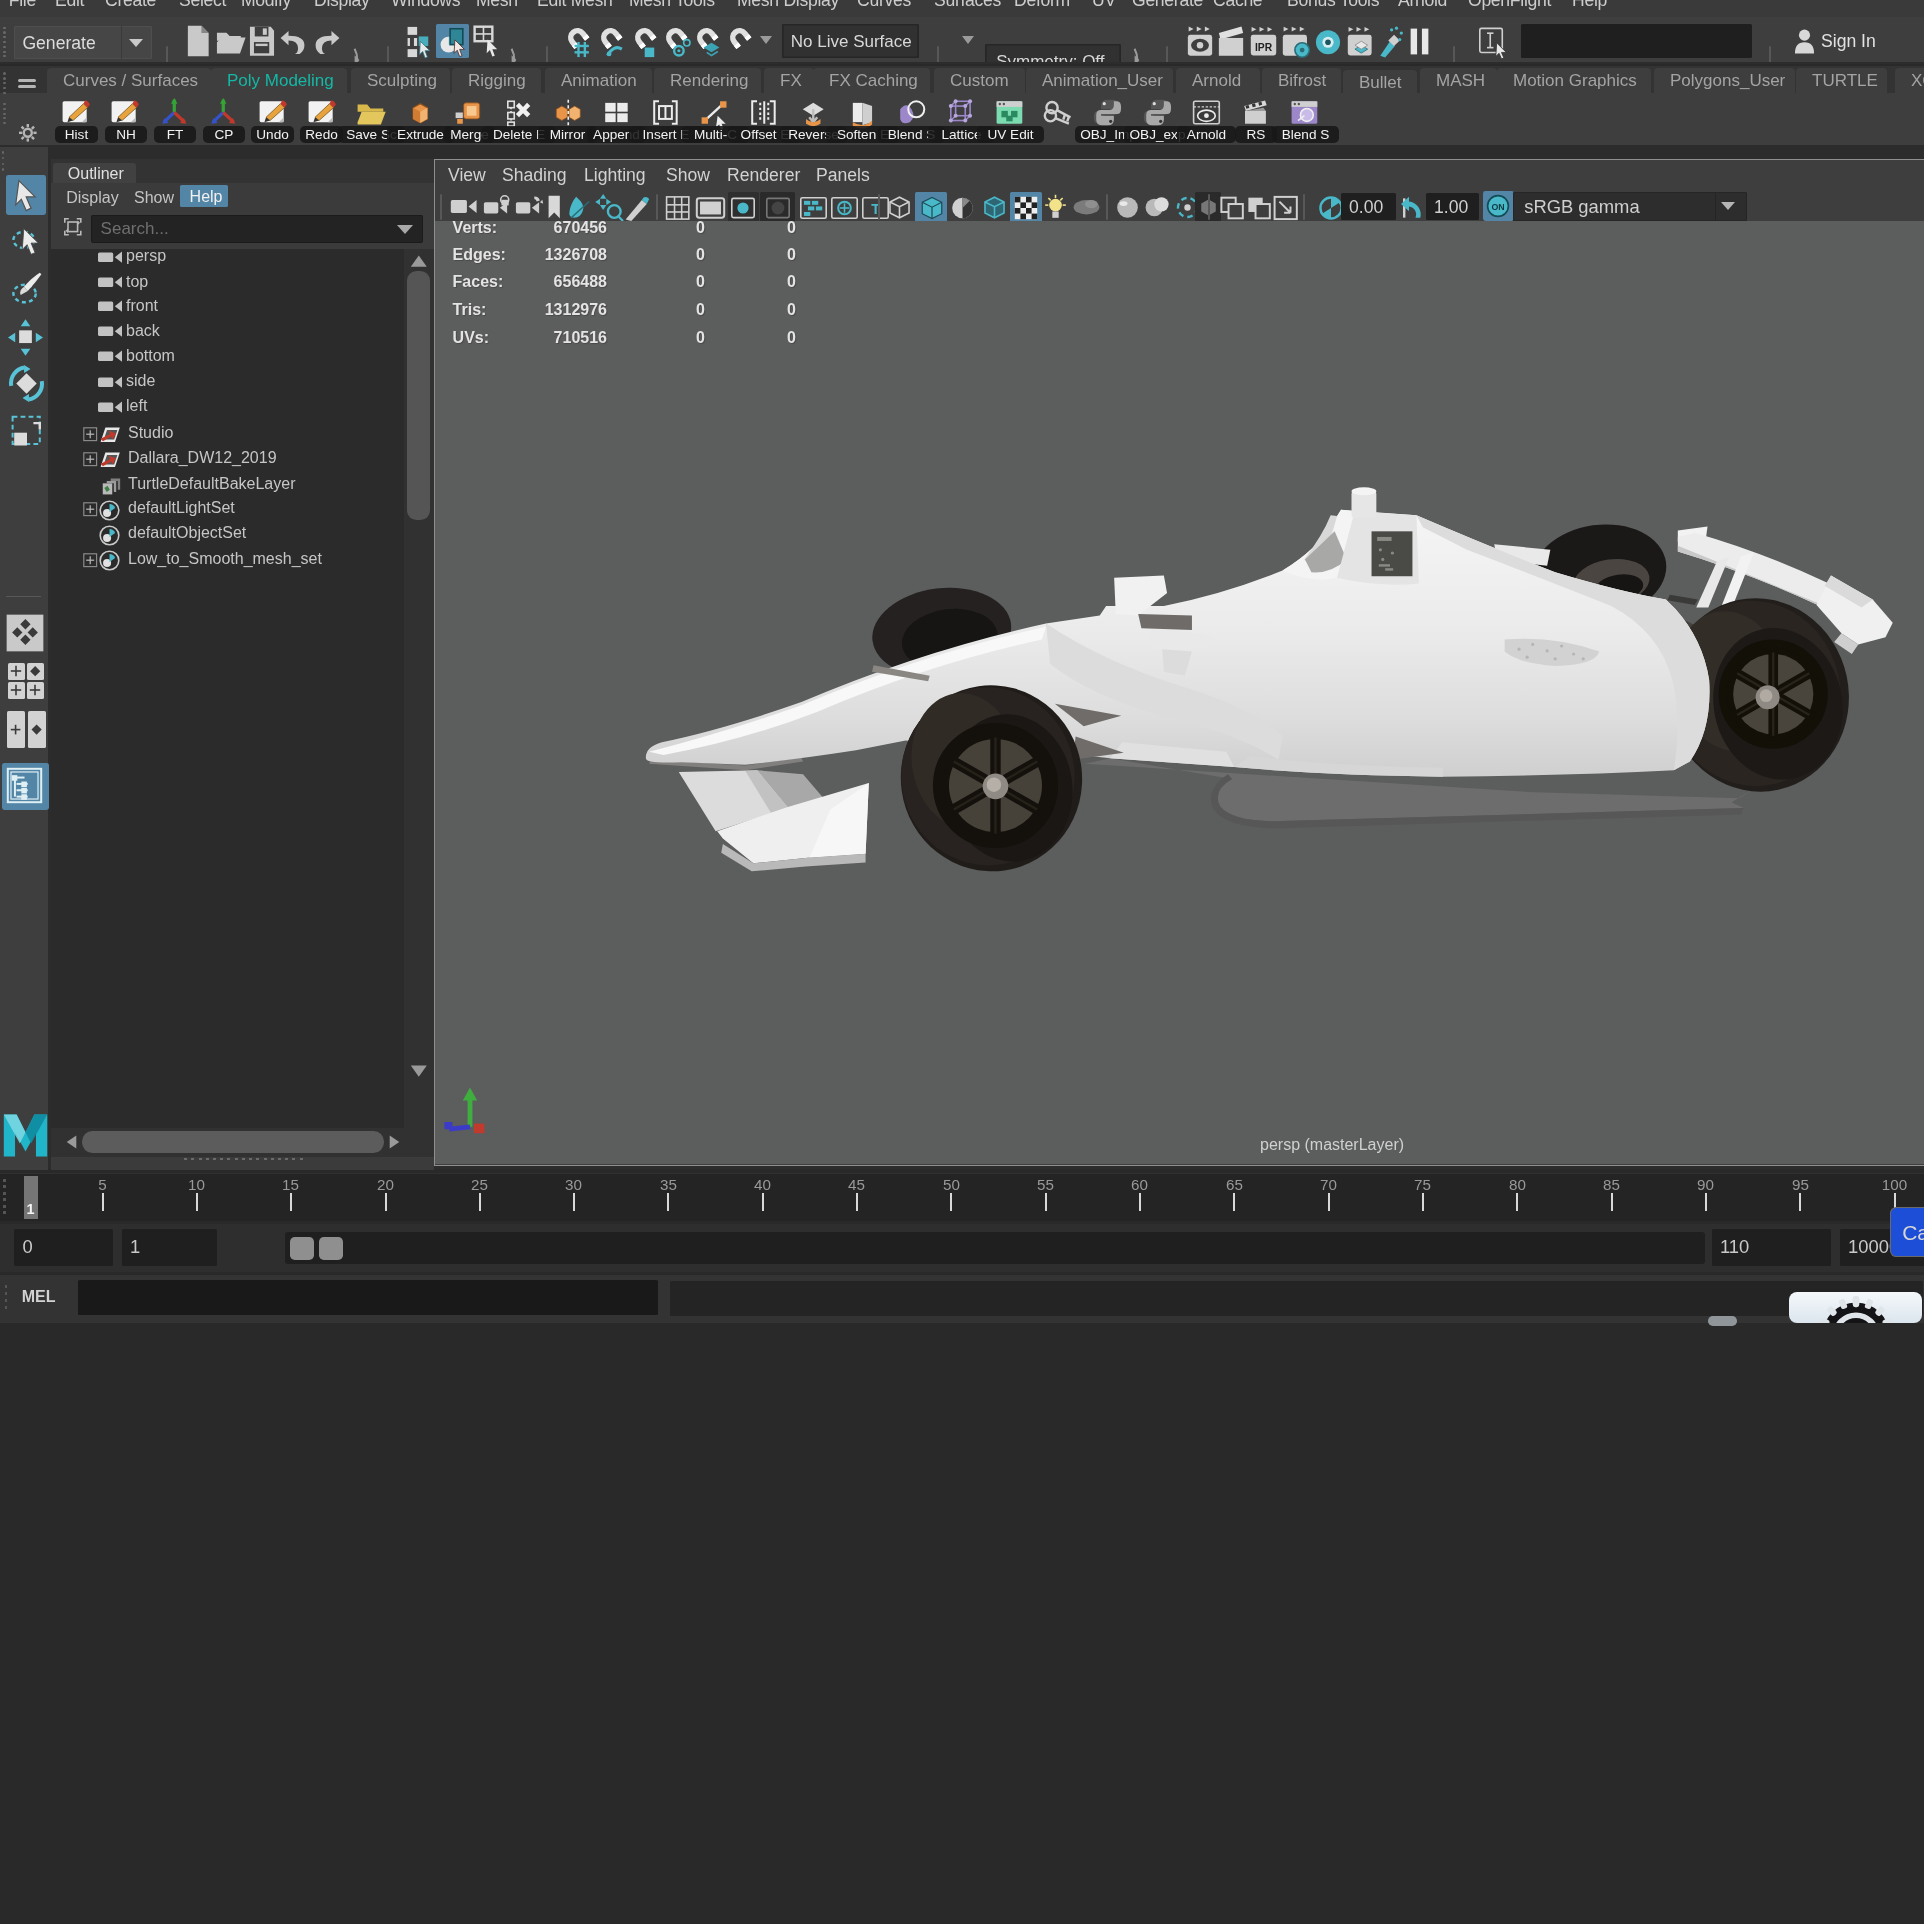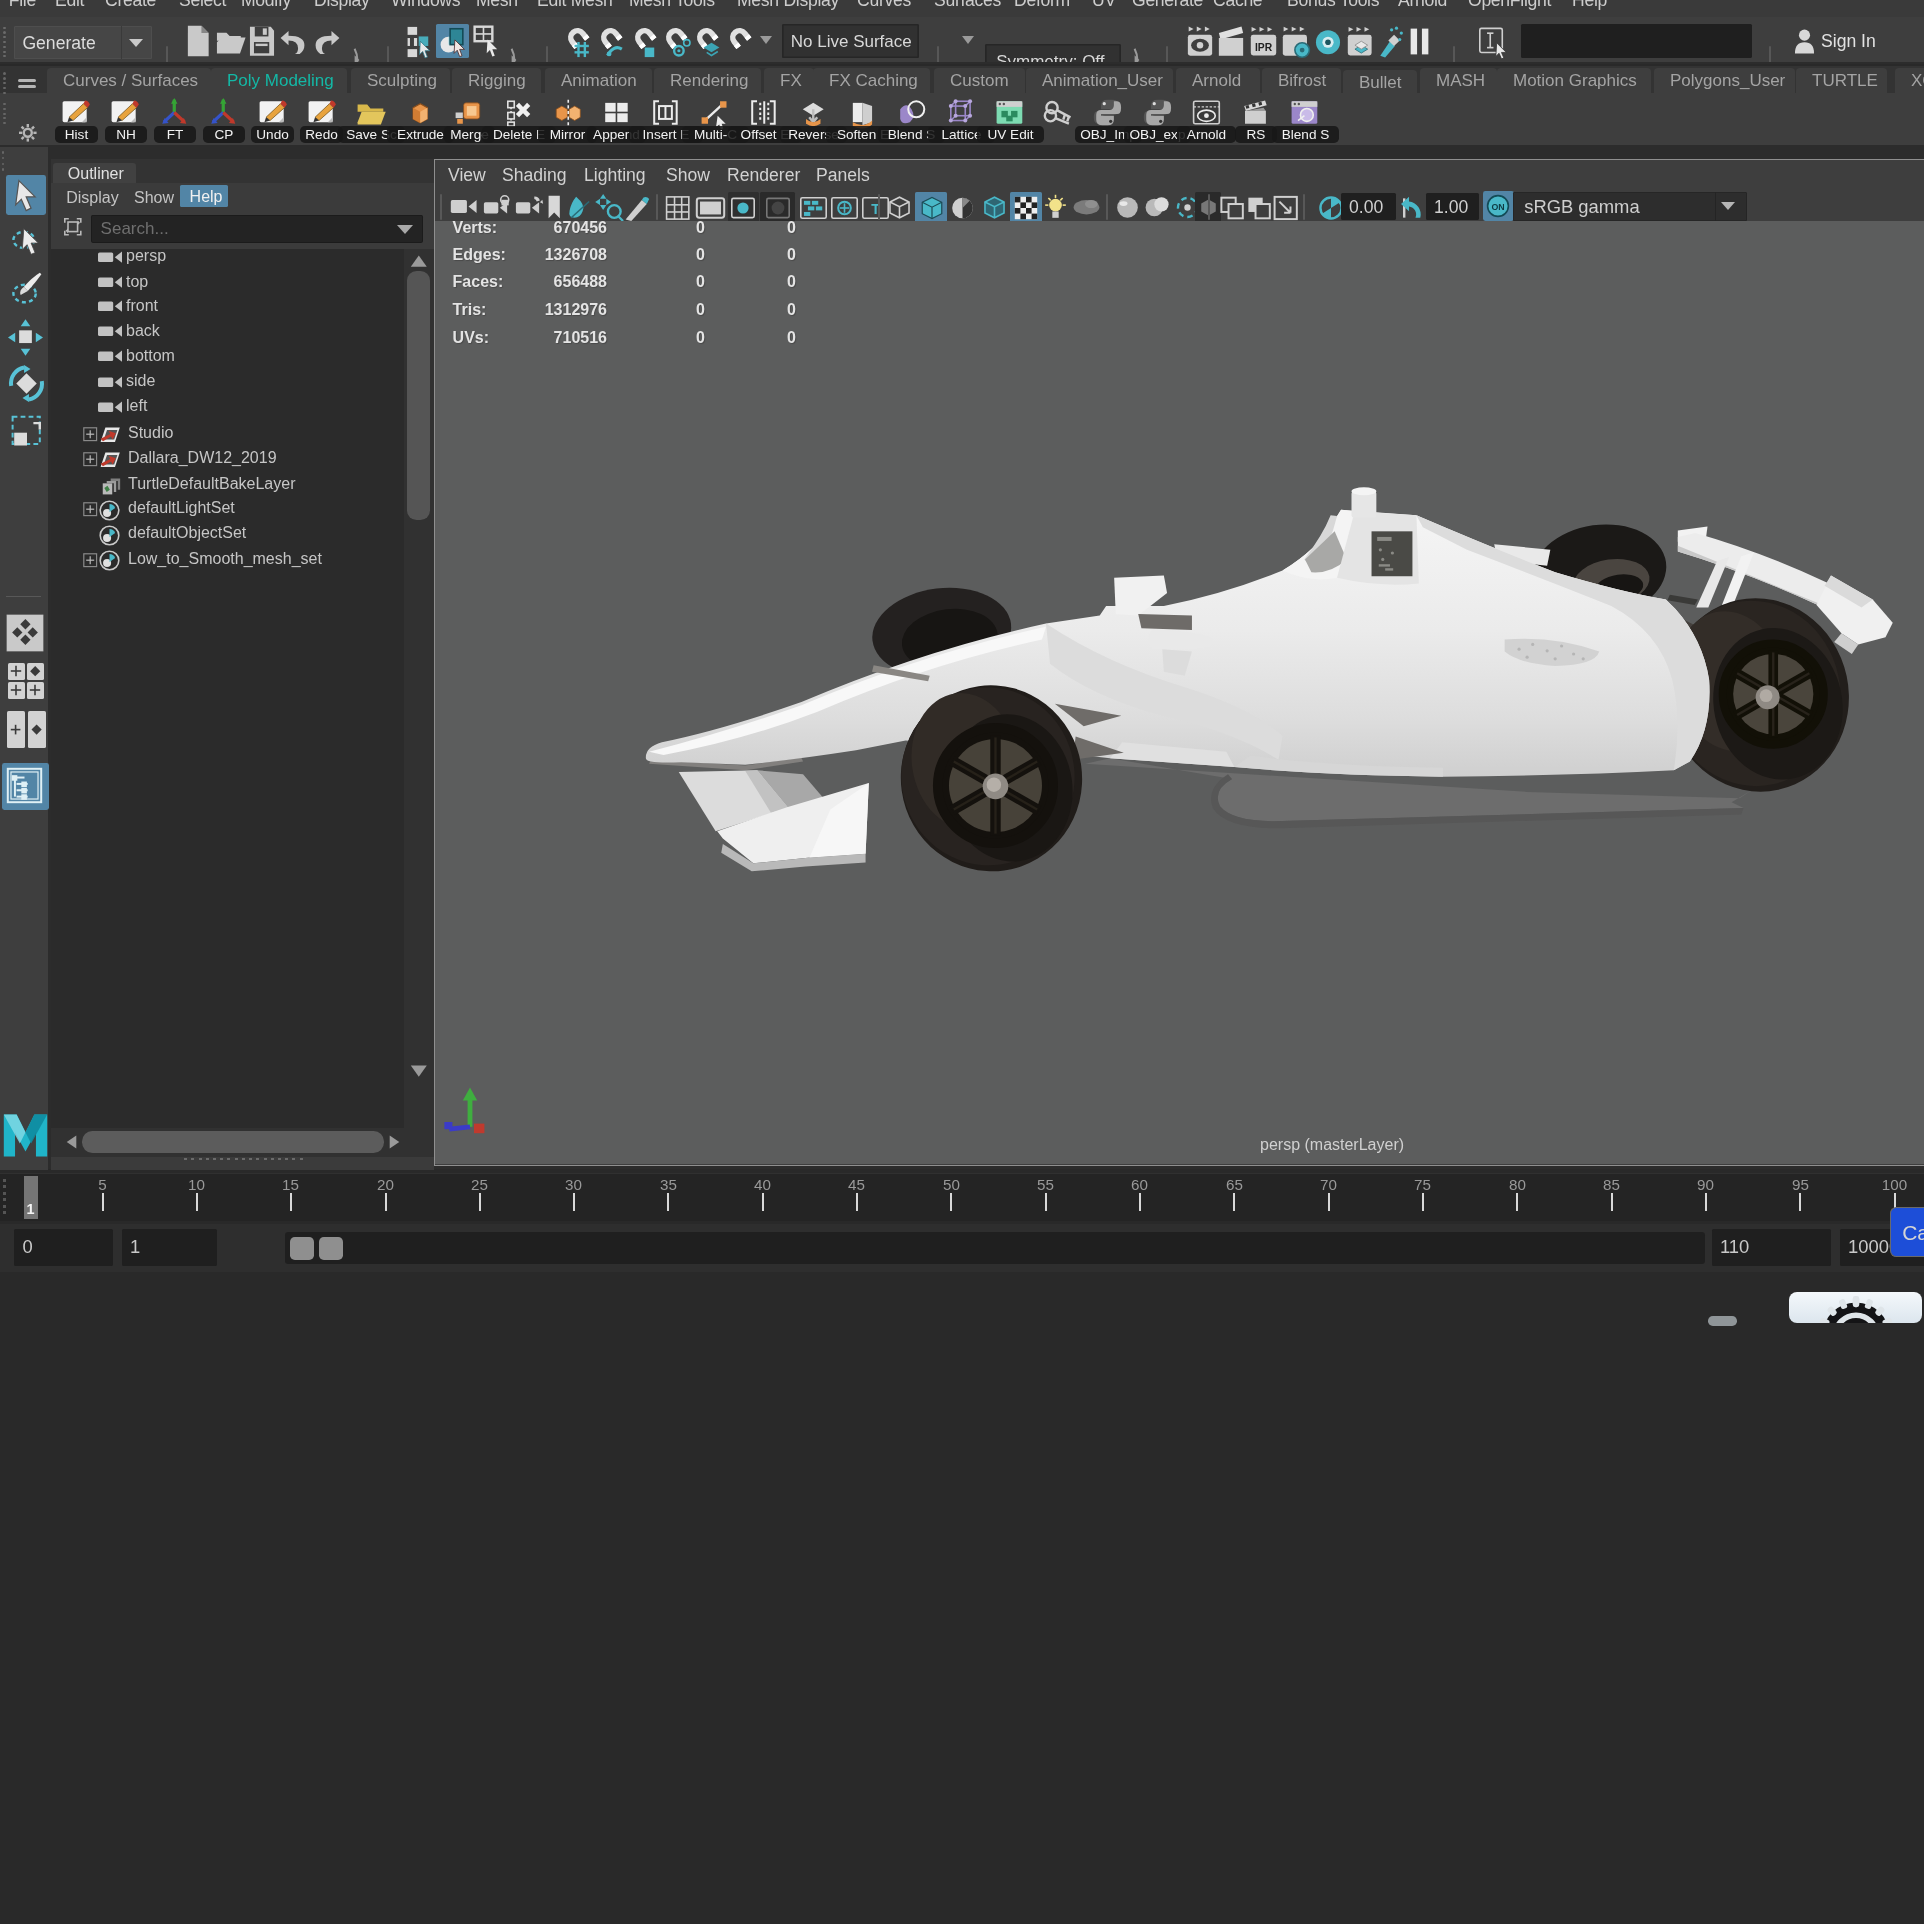--- a/index.html
+++ b/index.html
@@ -1284,20 +1284,29 @@
       <div class="abs" style="left: 290px; top: 13px; width: 24px; height: 22.5px; background: rgb(143, 143, 143); border-radius: 4.8px;"></div>
       <div class="abs" style="left: 319px; top: 13px; width: 24px; height: 22.5px; background: rgb(143, 143, 143); border-radius: 4.8px;"></div>
       <div class="abs" style="left: 1712px; top: 4.8px; width: 119px; height: 37px; background: rgb(31, 31, 31); border-radius: 1.6px;">
         <div class="abs txt" style="left: 8px; top: 7.2px; font-size: 18.4px; color: rgb(201, 201, 201);">110</div>
       </div>
       <div class="abs" style="left: 1840px; top: 4.8px; width: 85px; height: 37px; background: rgb(31, 31, 31); border-radius: 1.6px;">
         <div class="abs txt" style="left: 8px; top: 7.2px; font-size: 18.4px; color: rgb(201, 201, 201);">10000</div>
       </div>
     </div>
 
+  <div class="abs" id="melbar" style="left:0;top:1275px;width:1925px;height:48px;background:#333333;overflow:hidden;">
+      <div class="abs txt" style="left: 21.7px; top: 13px; font-size: 16px; font-weight: bold; color: rgb(210, 210, 210);">MEL</div>
+      <div class="abs" style="left: 78px; top: 4.8px; width: 580px; height: 35px; background: rgb(25, 25, 25); border-radius: 1.6px;"></div>
+      <div class="abs" style="left: 670px; top: 6.4px; width: 1253px; height: 35px; background: rgb(36, 36, 36); border-radius: 1.6px;"></div>
+      <div class="abs" style="left: 4.8px; top: 9.6px; width: 2.4px; height: 3.2px; background: rgb(85, 85, 85);"></div>
+      <div class="abs" style="left: 4.8px; top: 17px; width: 2.4px; height: 3.2px; background: rgb(85, 85, 85);"></div>
+      <div class="abs" style="left: 4.8px; top: 24px; width: 2.4px; height: 3.2px; background: rgb(85, 85, 85);"></div>
+      <div class="abs" style="left: 4.8px; top: 31px; width: 2.4px; height: 3.2px; background: rgb(85, 85, 85);"></div>
+    </div>
 
   <div class="abs" style="left:0;top:1323px;width:1925px;height:602px;background:#292929;"></div>
 
   <div class="abs" style="left:1708px;top:1316px;width:29px;height:9.6px;background:#8f9598;border-radius:4.8px;"></div>
   <div class="abs" style="left:1890px;top:1207px;width:34px;height:50px;background:#1d4ed8;border:1.6px solid #6a6a6a;border-radius:6.4px 0 0 6.4px;border-right:none;padding-left:8px;">
     <div class="abs txt" style="left:11.2px;top:13px;font-size:21px;color:#d5d5d5;">Ca</div>
   </div>
   <div class="abs" style="left:1789px;top:1292px;width:133px;height:31px;background:linear-gradient(#f4f8fb,#dce6ee);border-radius:8px;overflow:hidden;">
     <svg style="position:absolute;left:27px;top:4px;width:80px;height:80px;" viewBox="0 0 100 100">
       <circle cx="50" cy="50" r="42" fill="#141416"></circle>

